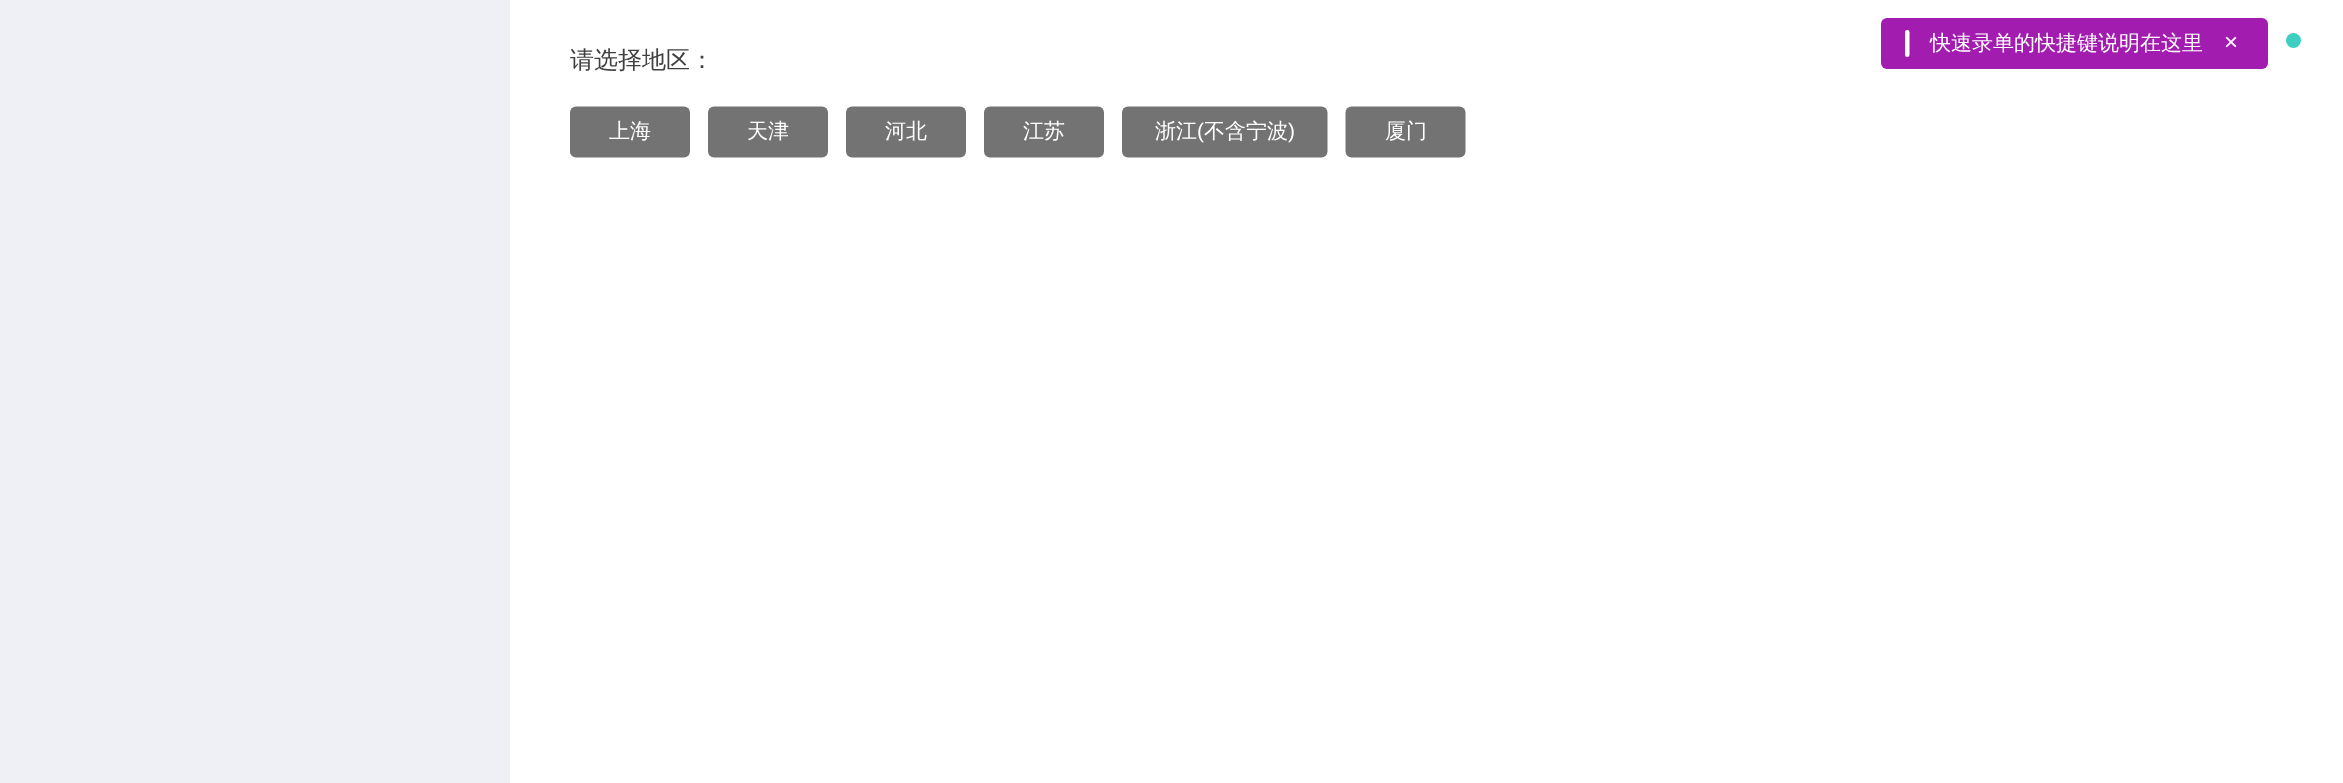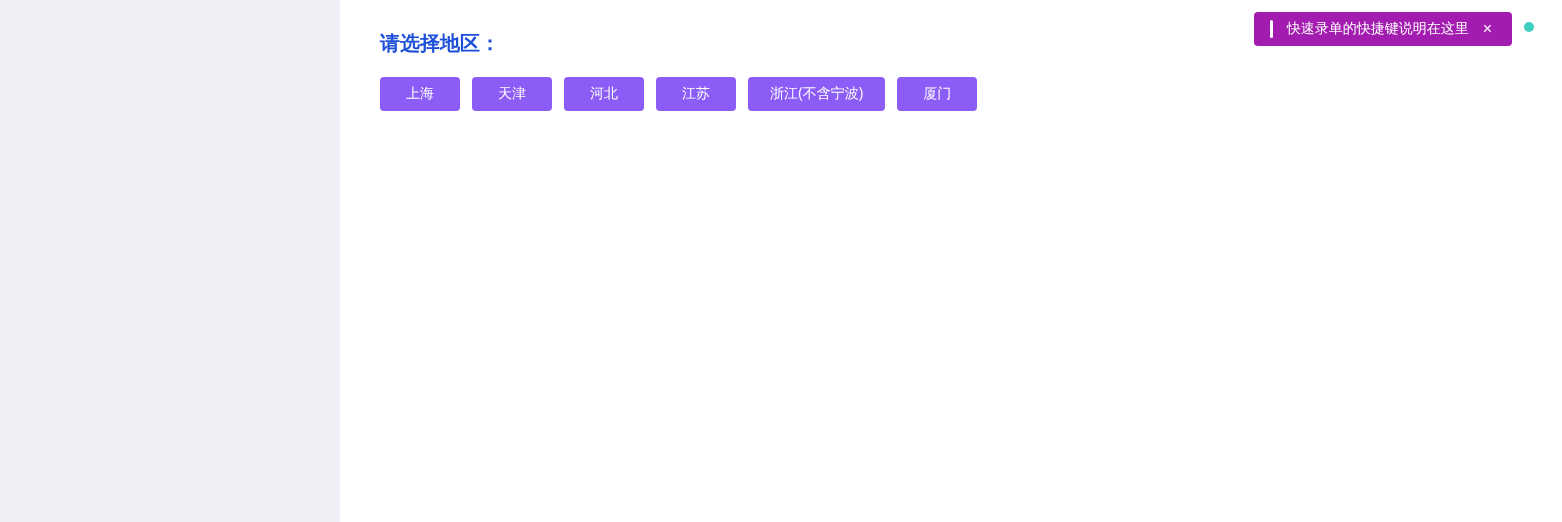--- a/index.html
+++ b/index.html
@@ -30,36 +30,36 @@
       position: absolute;
       left: 340px;
       top: 0;
       right: 0;
       height: 522px;
       background: #ffffff;
       padding: 30px 40px;
     }
 
     .section-label {
-      font-size: 20px;
-      color: #1d4ed8;
+      font-size: 16px;
+      color: #404040;
       margin-bottom: 20px;
-      font-weight: bold;
+      font-weight: normal;
     }
 
     .region-buttons-row {
       display: flex;
       flex-wrap: nowrap;
       gap: 12px;
       margin-bottom: 14px;
       align-items: center;
     }
 
     .region-btn {
-      background: #8b5cf6;
+      background: #737373;
       border: none;
       border-radius: 4px;
       color: #fff;
       font-size: 14px;
       padding: 8px 22px;
       cursor: pointer;
       white-space: nowrap;
       min-width: 80px;
       text-align: center;
     }

